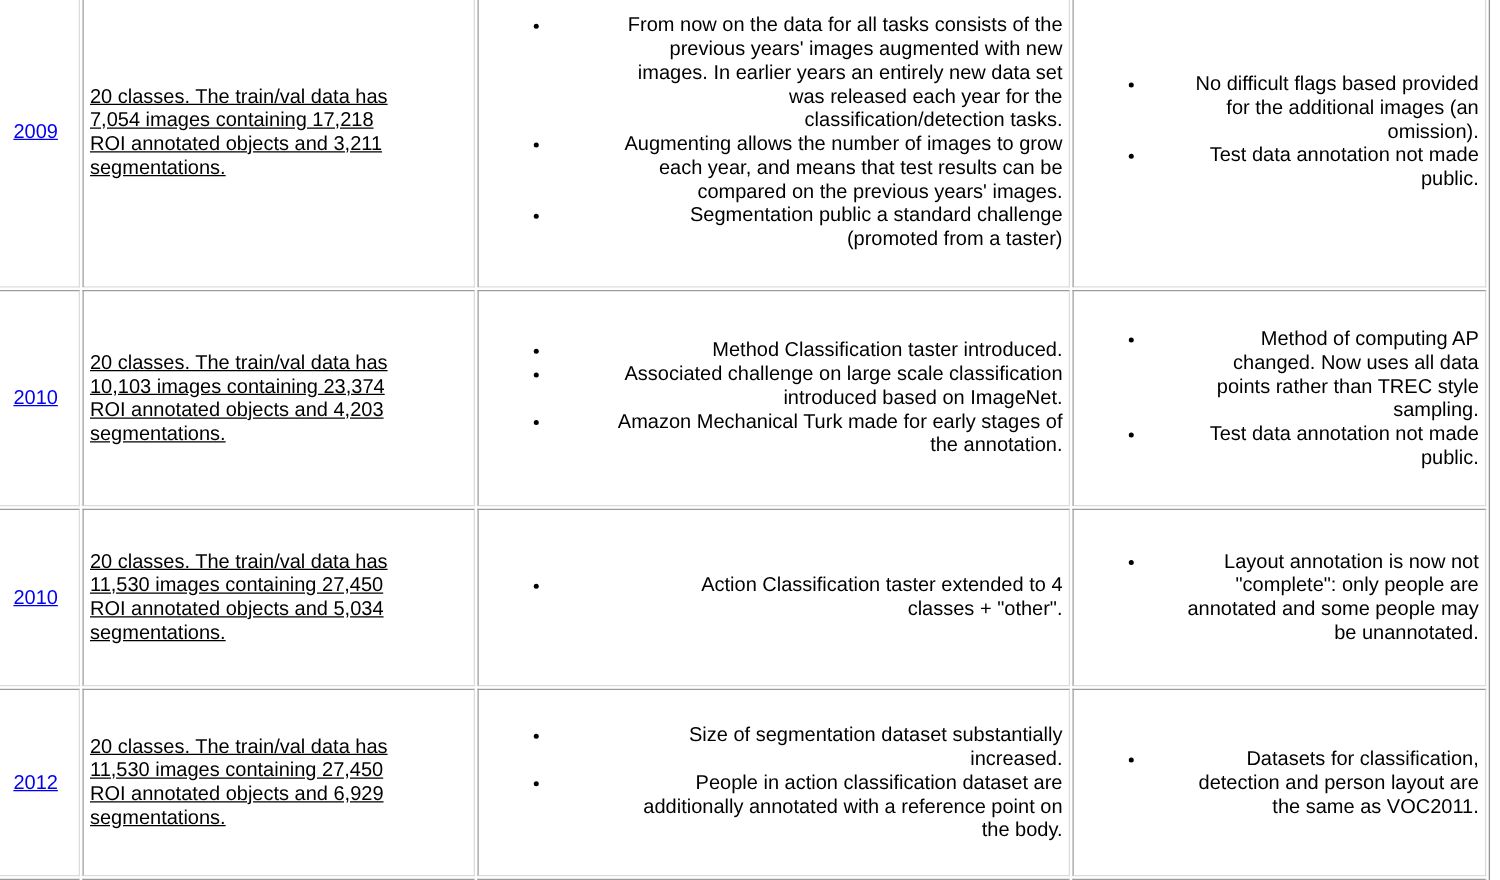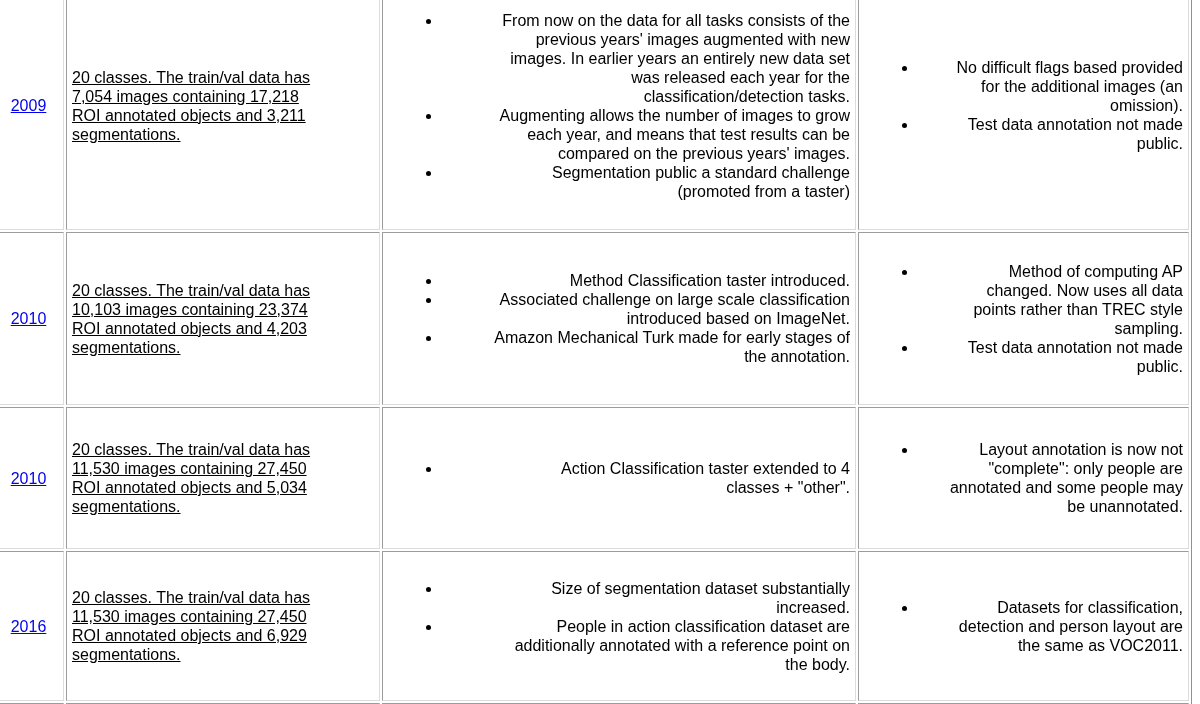--- a/index.html
+++ b/index.html
@@ -171,21 +171,21 @@
               <li>Layout annotation is now not
 "complete": only people are
 annotated and some people may
 be unannotated.</li>
             </ul>
       </td>
     </tr>
 
     <tr class="row-2012">
       <td class="year-cell">
-        <a href="#">2016</a>
+        <a href="#">2012</a>
       </td>
       <td>
         <div class="stats-text">20 classes. The train/val data has
 11,530 images containing 27,450
 ROI annotated objects and 6,929
 segmentations.</div>
       </td>
       <td>
         <ul class="cell-list">
               <li>Size of segmentation dataset substantially

